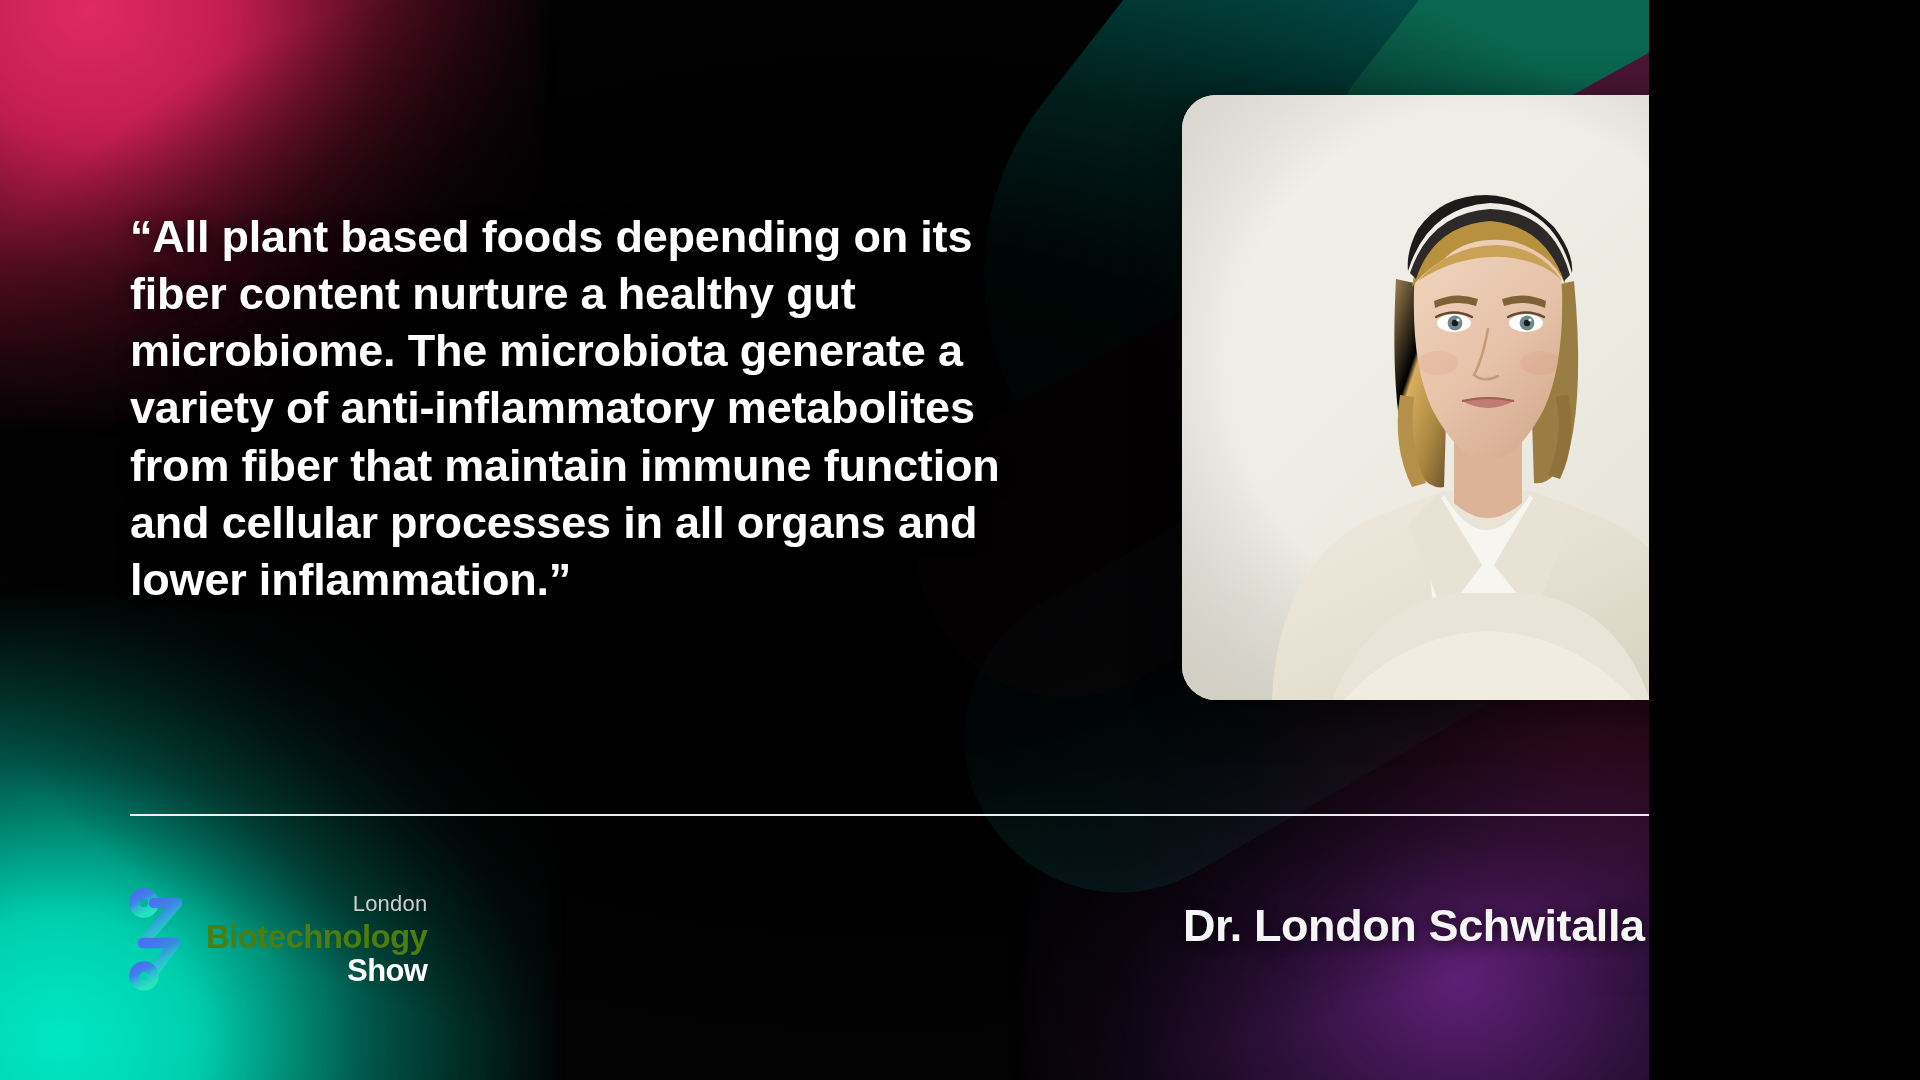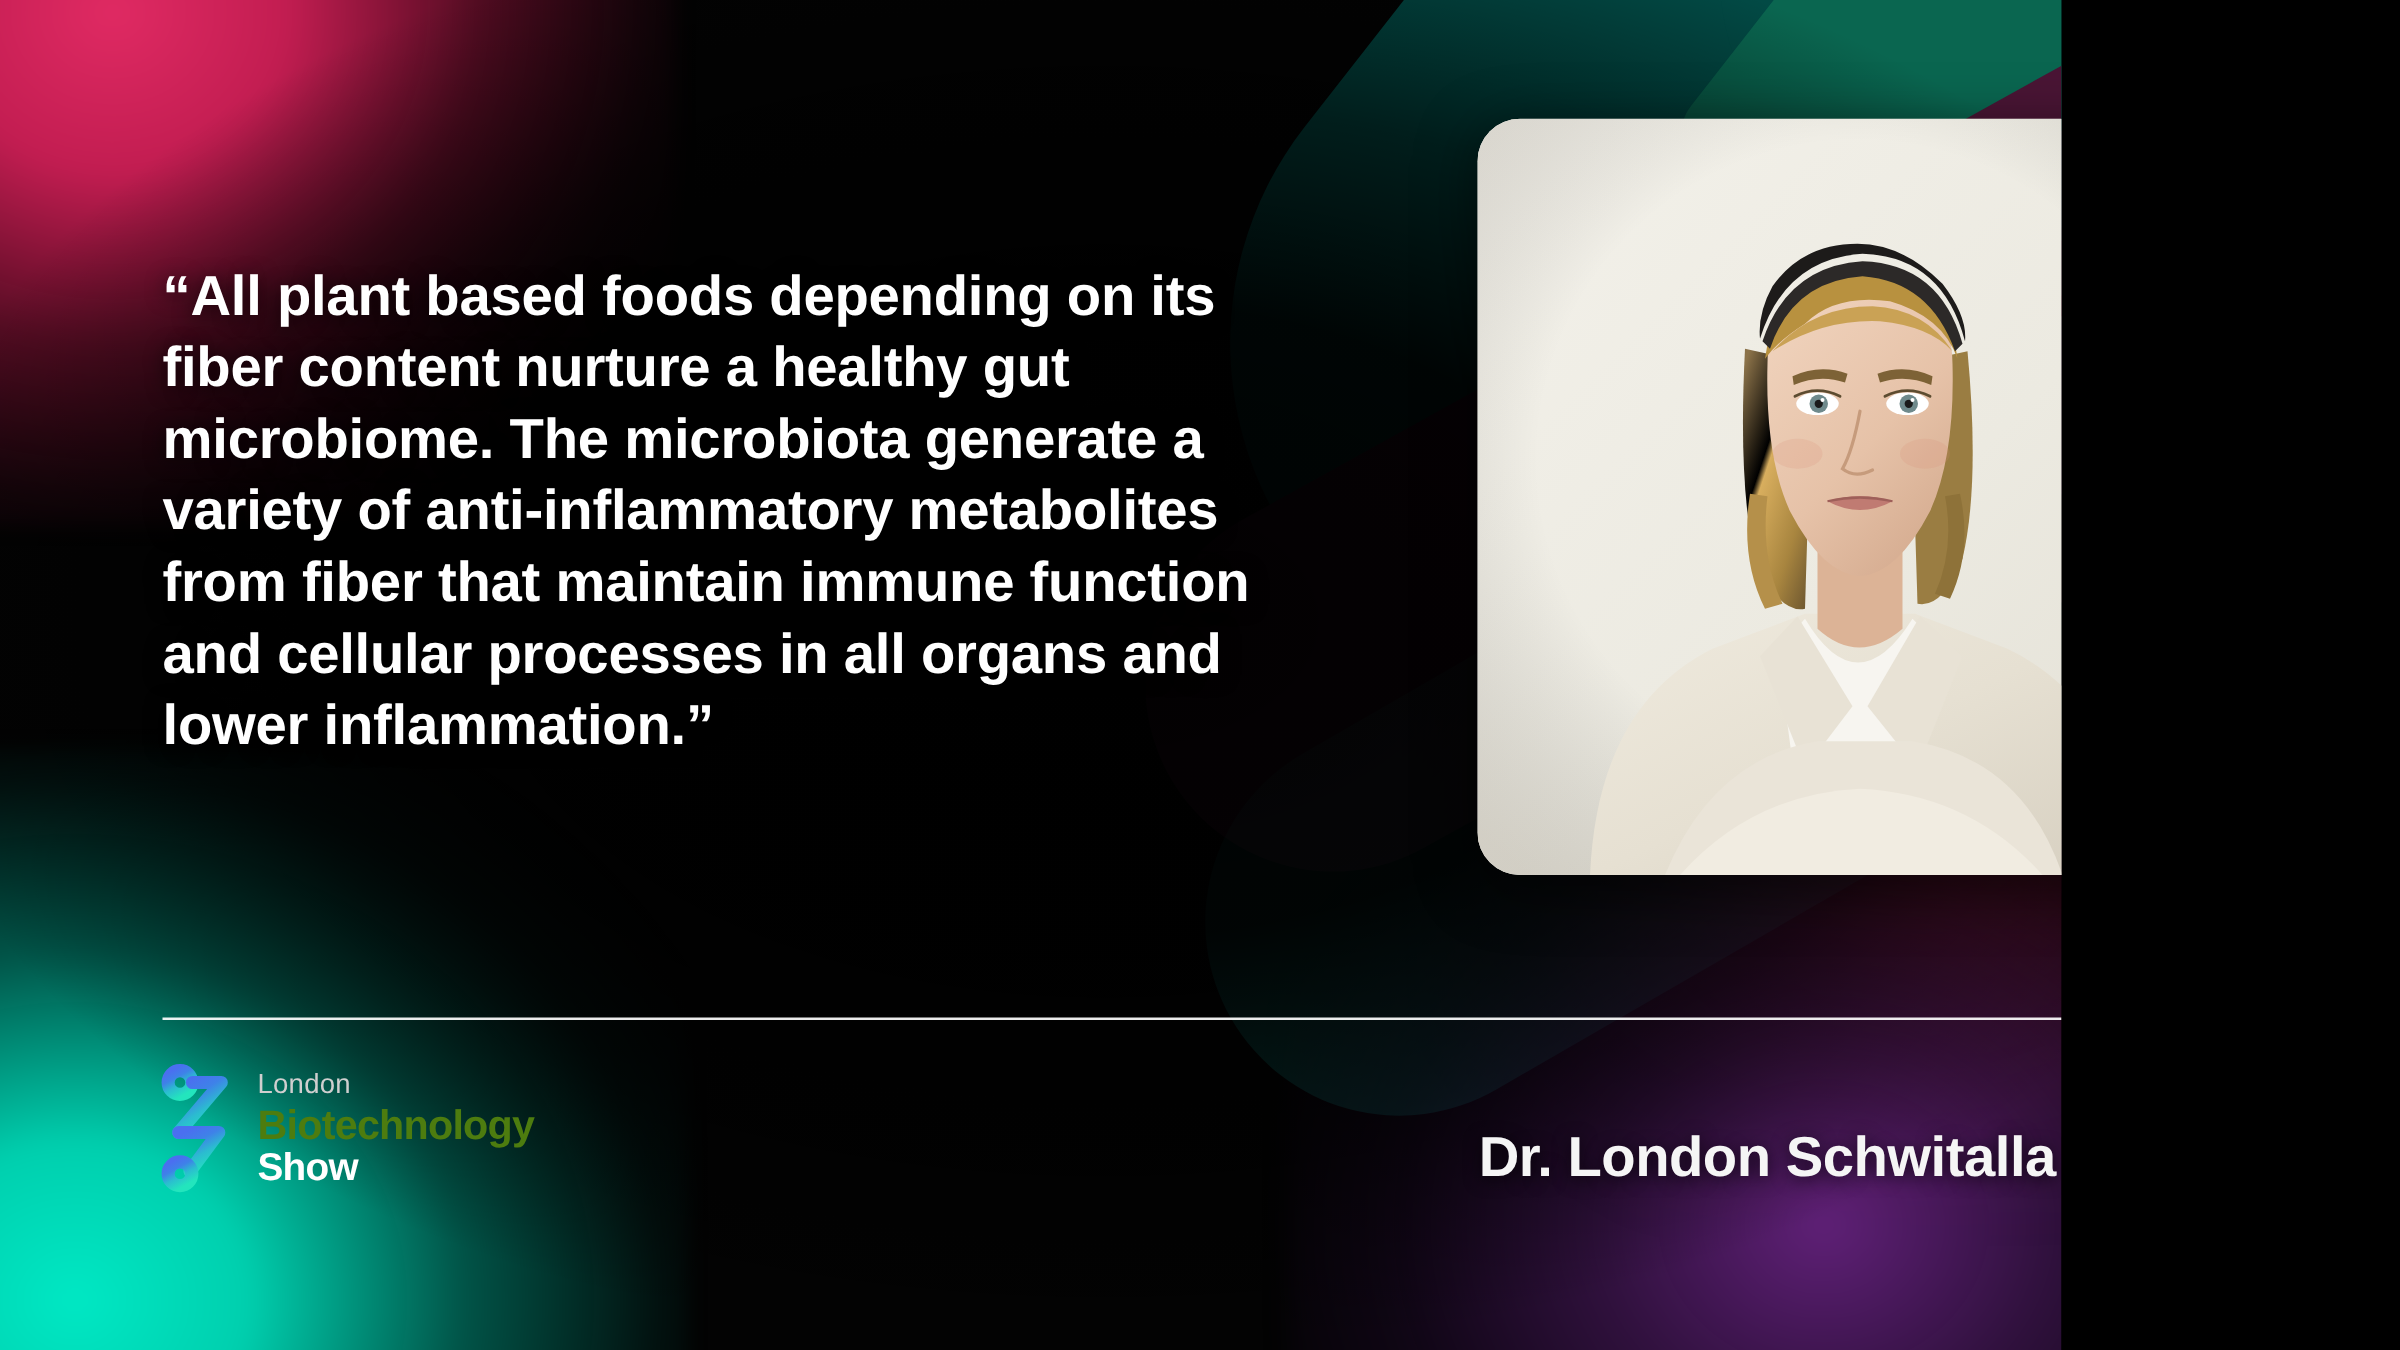--- a/index.html
+++ b/index.html
@@ -182,21 +182,21 @@
     position:absolute;
     left:1183px; top:900px;
     color:#f5f5f5;
     font-size:45px;
     font-weight:700;
     letter-spacing:-0.4px;
     text-shadow:0 2px 14px rgba(0,0,0,0.7);
   }
 
   
-  #logo { position:absolute; left:128px; top:849px; display:flex; align-items:center; gap:16px; }
+  #logo { position:absolute; left:128px; top:886px; display:flex; align-items:center; gap:16px;text-align:right; }
   #logo-mark { width:62px; height:106px; flex:none; }
   #logo-text { display:flex; flex-direction:column; line-height:1; }
   #logo-line-london {
     color:#cfcfcf; font-size:22px; font-weight:400;
     letter-spacing:0.2px; margin-bottom:5px;
   }
   #logo-line-biotechnology {
     color:#4d7c0f; font-size:33px; font-weight:700;
     letter-spacing:-0.6px; margin-bottom:2px;
   }

